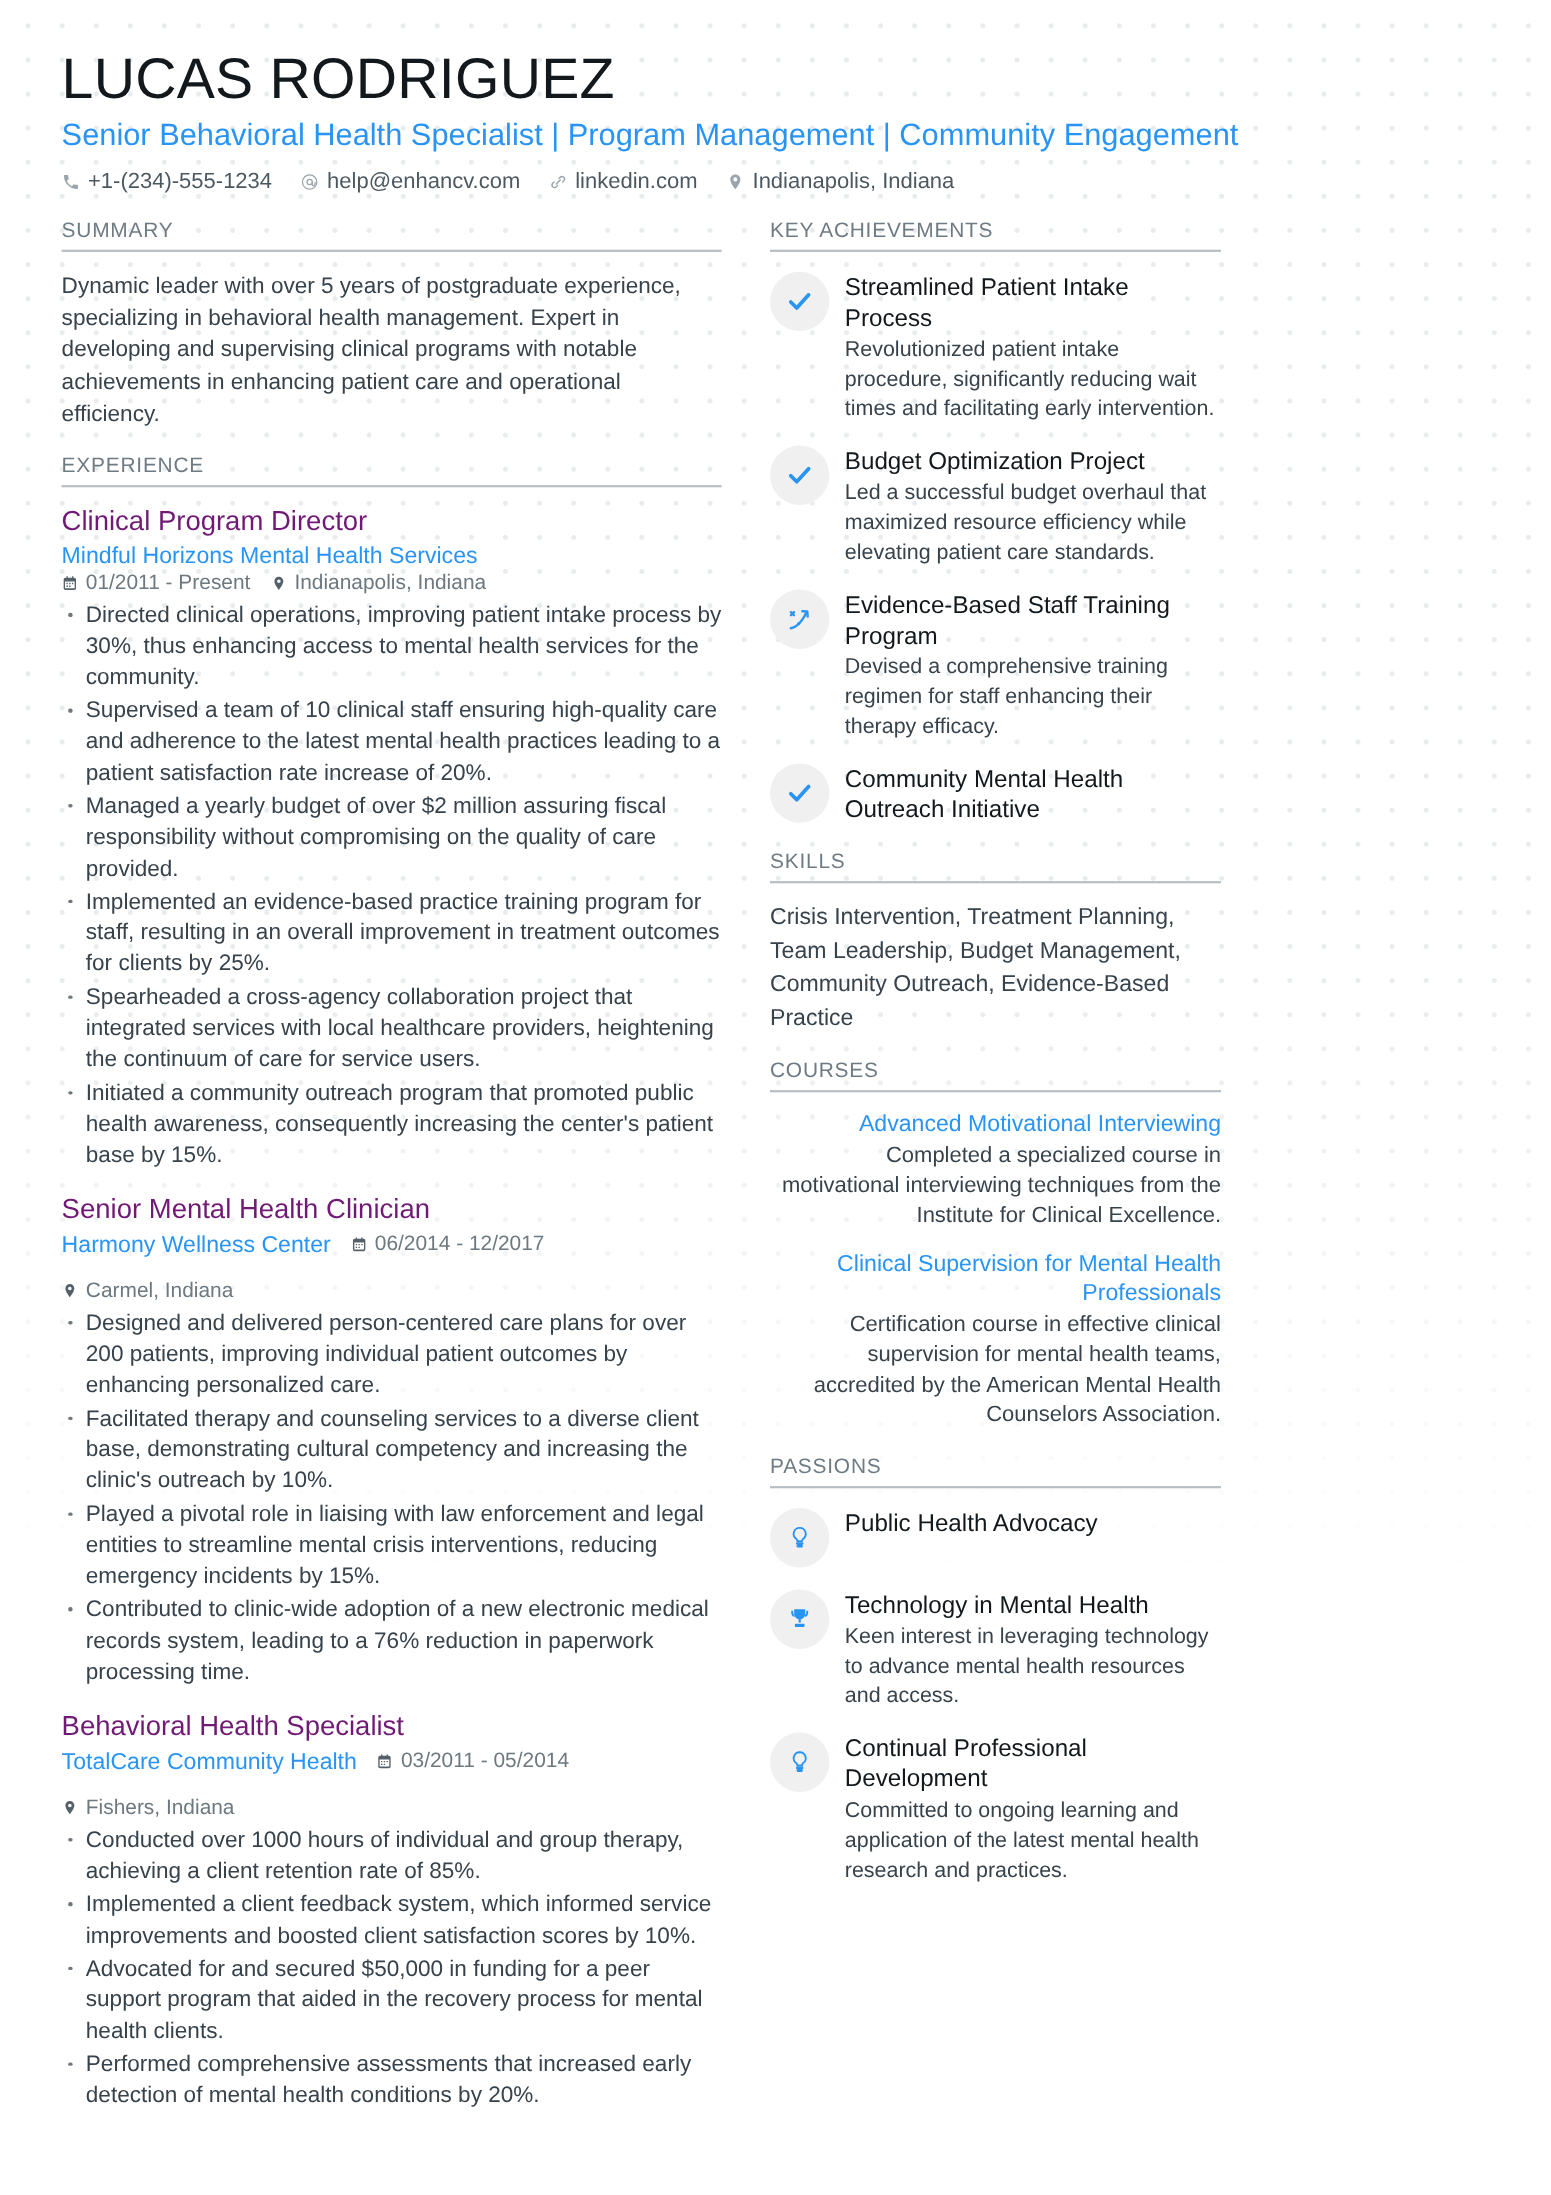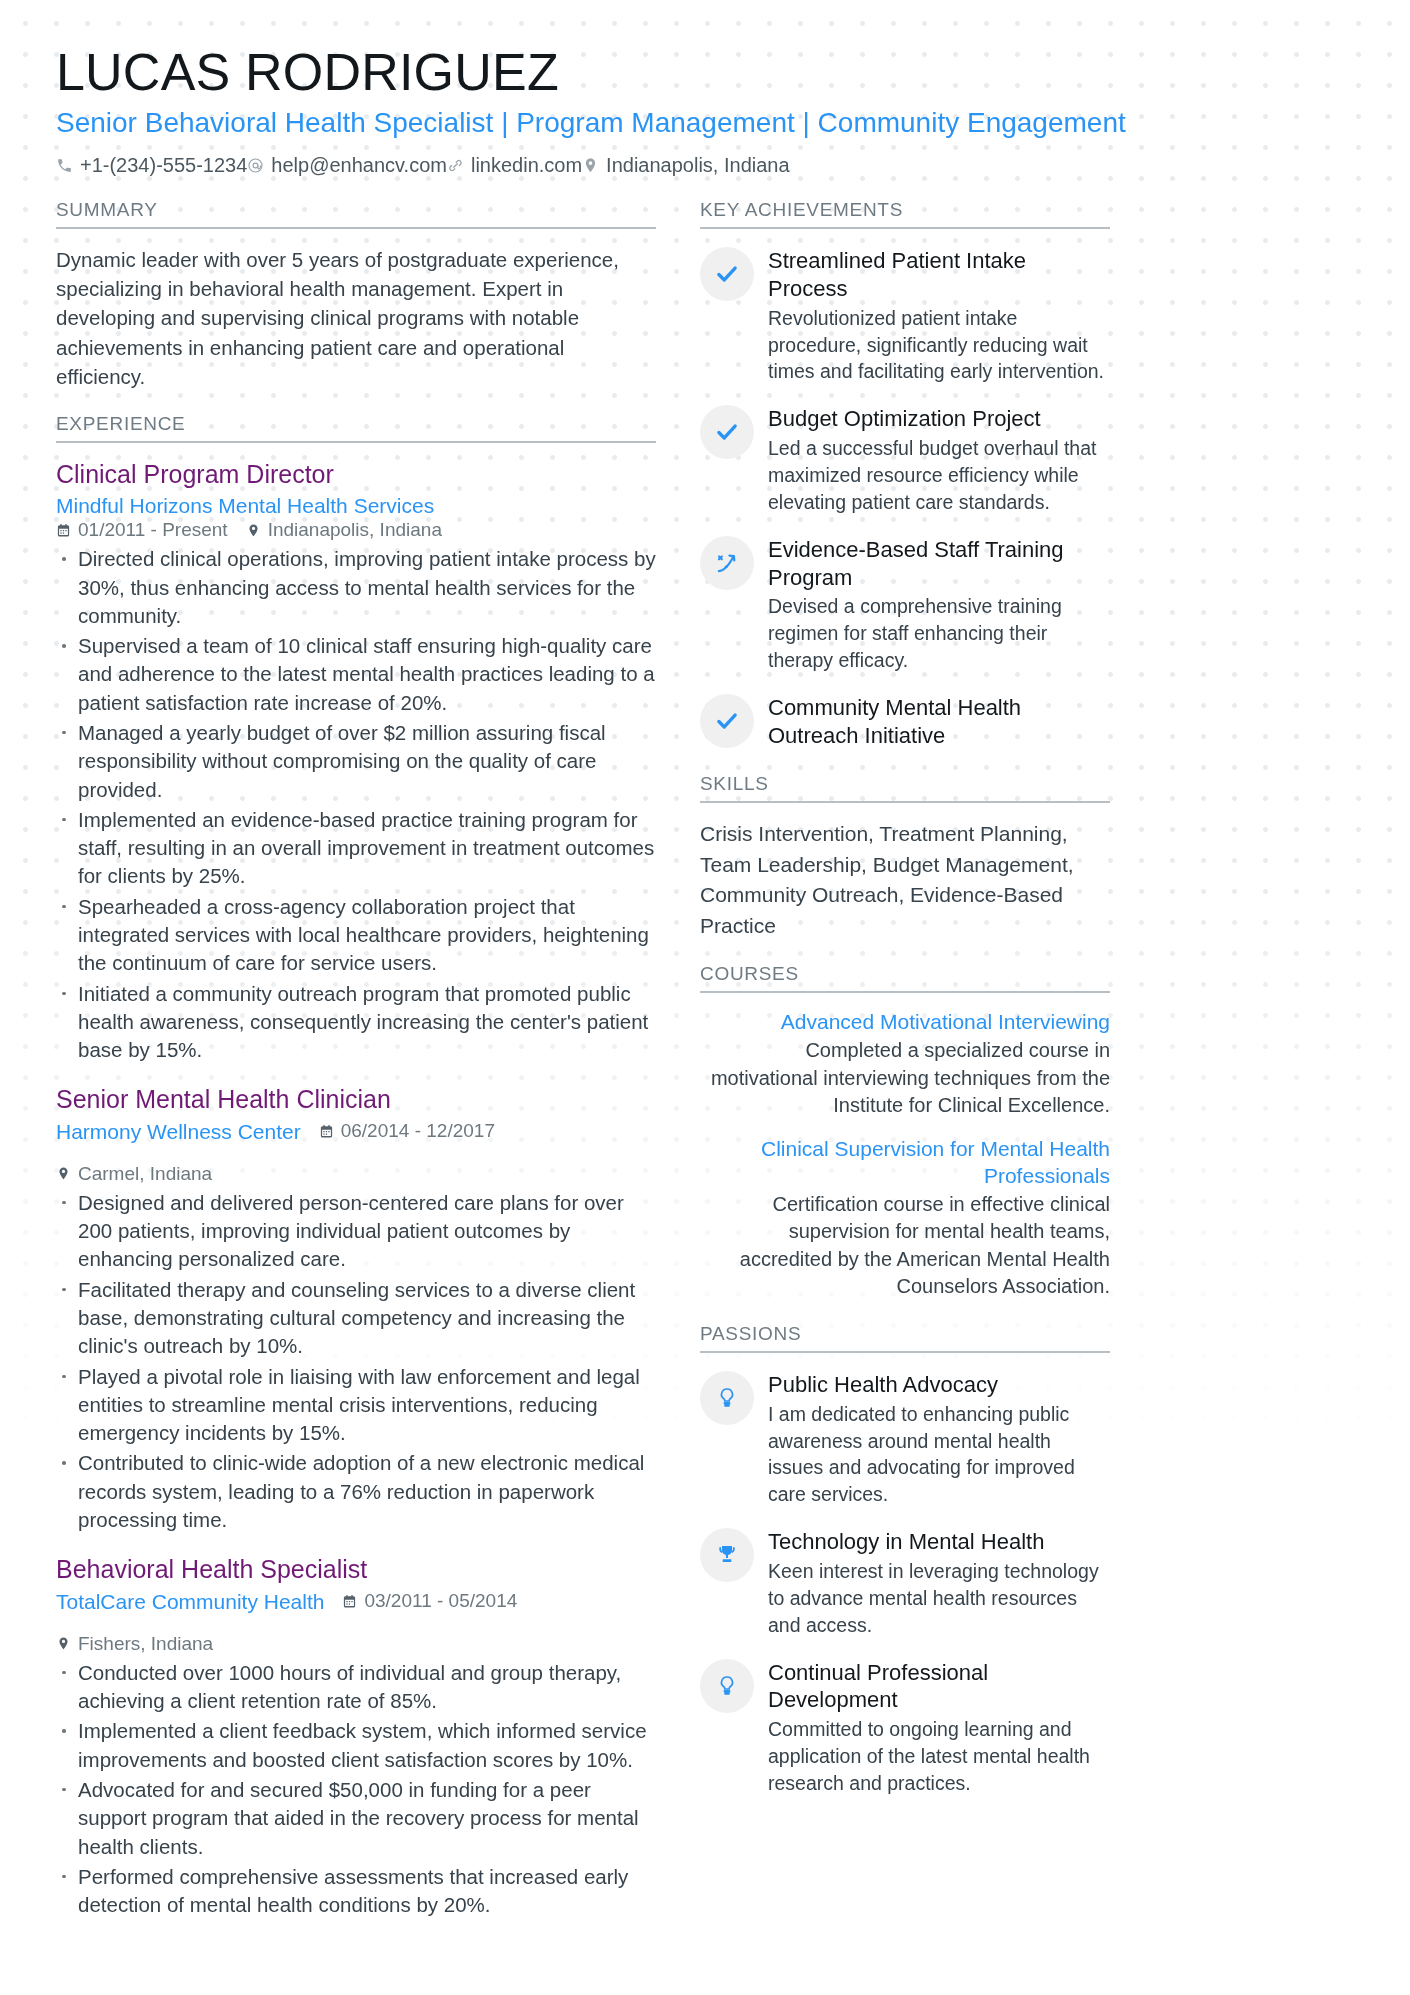--- a/index.html
+++ b/index.html
@@ -62,20 +62,21 @@
     font-weight: 400;
     color: #2a94f4;
     line-height: 1.25;
     margin-bottom: 14px;
     white-space: nowrap;
   }
 
   .contact {
     display: flex;
     align-items: center;
+    gap: 26px;
     font-size: 20px;
     color: #4c5860;
     margin-bottom: 22px;
     flex-wrap: wrap;
   }
   .contact-item {
     display: flex;
     align-items: center;
     gap: 7px;
     white-space: nowrap;
@@ -471,21 +472,20 @@
 
           <div class="ach">
             <div class="ach-icon">
               <svg width="24" height="24" viewBox="0 0 24 24" fill="none" stroke="#2a94f4" stroke-width="1.7" stroke-linecap="round" stroke-linejoin="round">
                 <path d="M12 3a5.4 5.4 0 00-3.2 9.8c.6.45.95 1.1.95 1.8v.4h4.5v-.4c0-.7.35-1.35.95-1.8A5.4 5.4 0 0012 3z"></path>
                 <path d="M9.75 17.2h4.5M10.3 19.6h3.4" stroke-width="2.4"></path>
               </svg>
             </div>
             <div class="ach-body">
               <div class="ach-title">Public Health Advocacy</div>
-              <div class="ach-desc">I am dedicated to enhancing public awareness around mental health issues and advocating for improved care services.</div>
             </div>
           </div>
 
           <div class="ach">
             <div class="ach-icon">
               <svg width="24" height="24" viewBox="0 0 24 24" fill="#2a94f4">
                 <path d="M7 3h10v4.2a5 5 0 01-10 0V3z"></path>
                 <path d="M11 11.6h2V15h-2z"></path>
                 <path d="M8.2 16.2h7.6c.3 0 .5.2.5.5V19H7.7v-2.3c0-.3.2-.5.5-.5z"></path>
                 <path d="M6.6 4.3H4.3v1.9c0 1.9 1.2 3.4 2.9 3.8v-1.9c-.7-.35-1.1-1.05-1.1-1.9V4.3z"></path>

